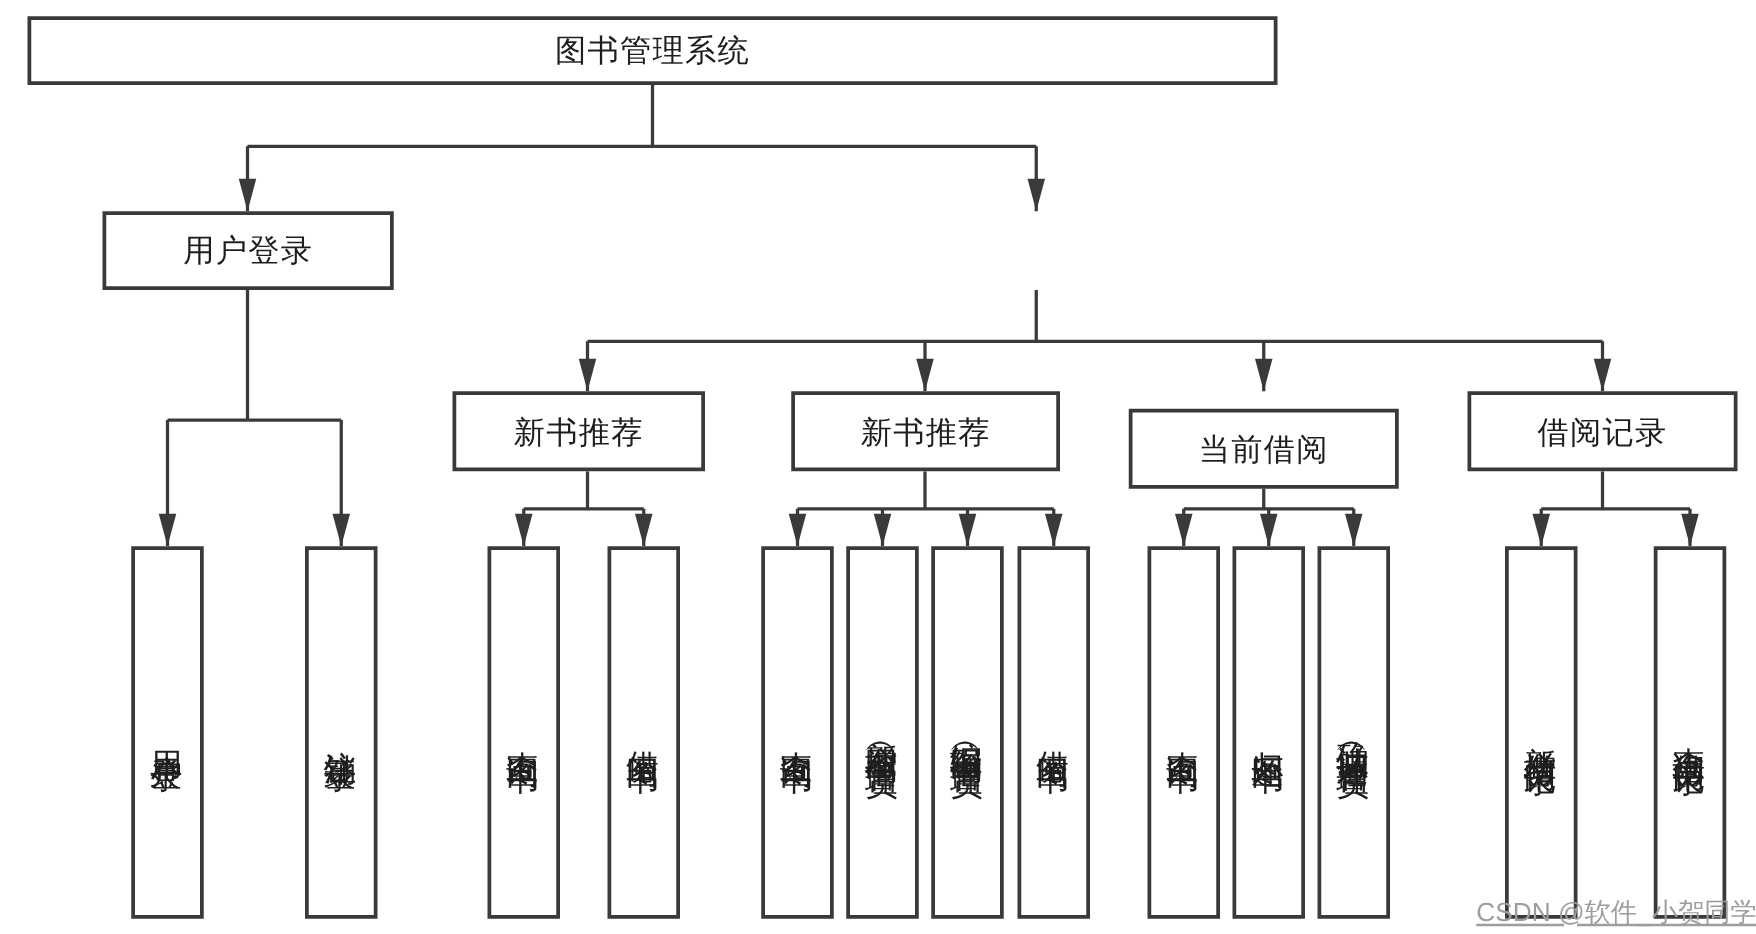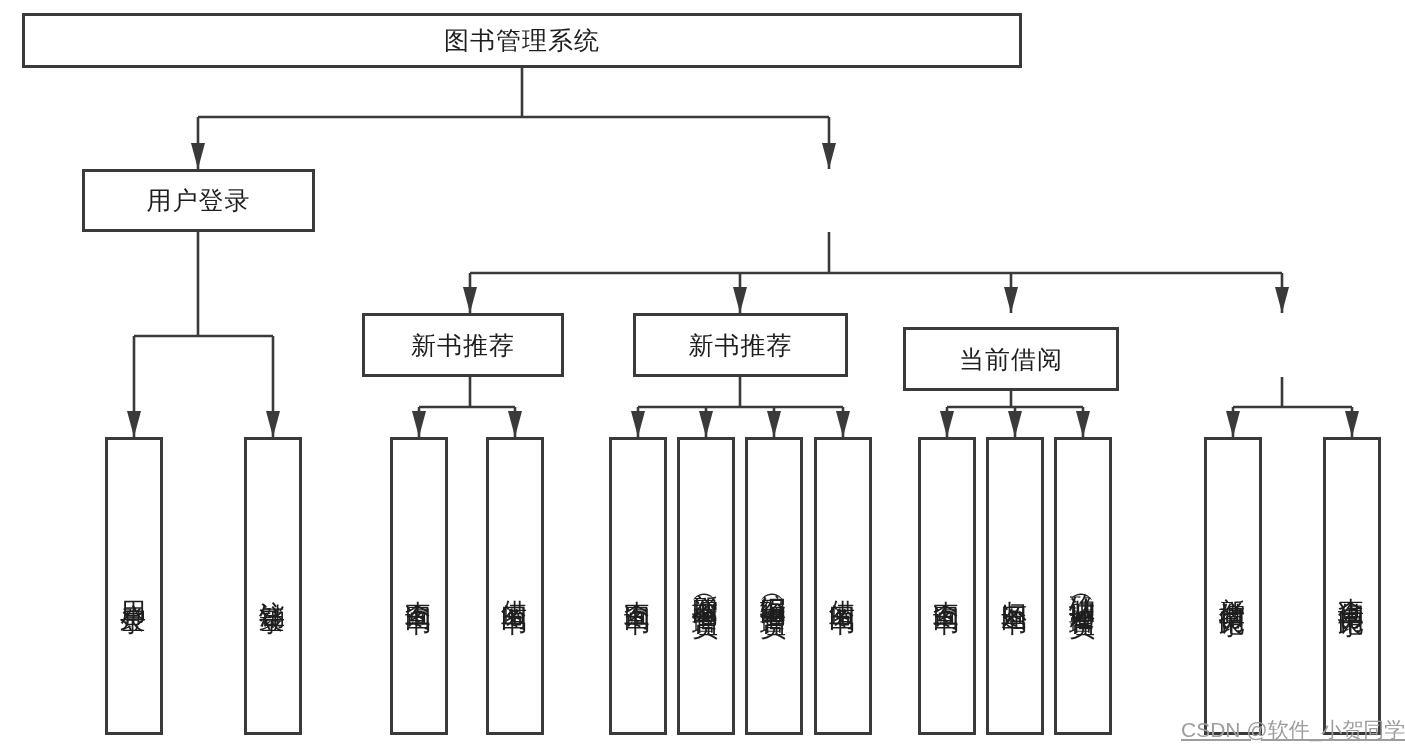--- a/index.html
+++ b/index.html
@@ -116,20 +116,23 @@
 
   <div class="box" id="n-new-book">
     <span class="hlabel">新书推荐</span>
   </div>
   <div class="box" id="n-book-borrow">
     <span class="hlabel">新书推荐</span>
   </div>
   <div class="box" id="n-current-borrow">
     <span class="hlabel">当前借阅</span>
   </div>
+  <div class="box" id="n-borrow-records">
+    <span class="hlabel">借阅记录</span>
+  </div>
 
   <div class="box leaf" id="l-user-login">
     <span class="vlabel">用户登录</span>
   </div>
   <div class="box leaf" id="l-logout">
     <span class="vlabel">注销登录</span>
   </div>
   <div class="box leaf" id="l-query-books-a">
     <span class="vlabel">查询图书</span>
   </div>

